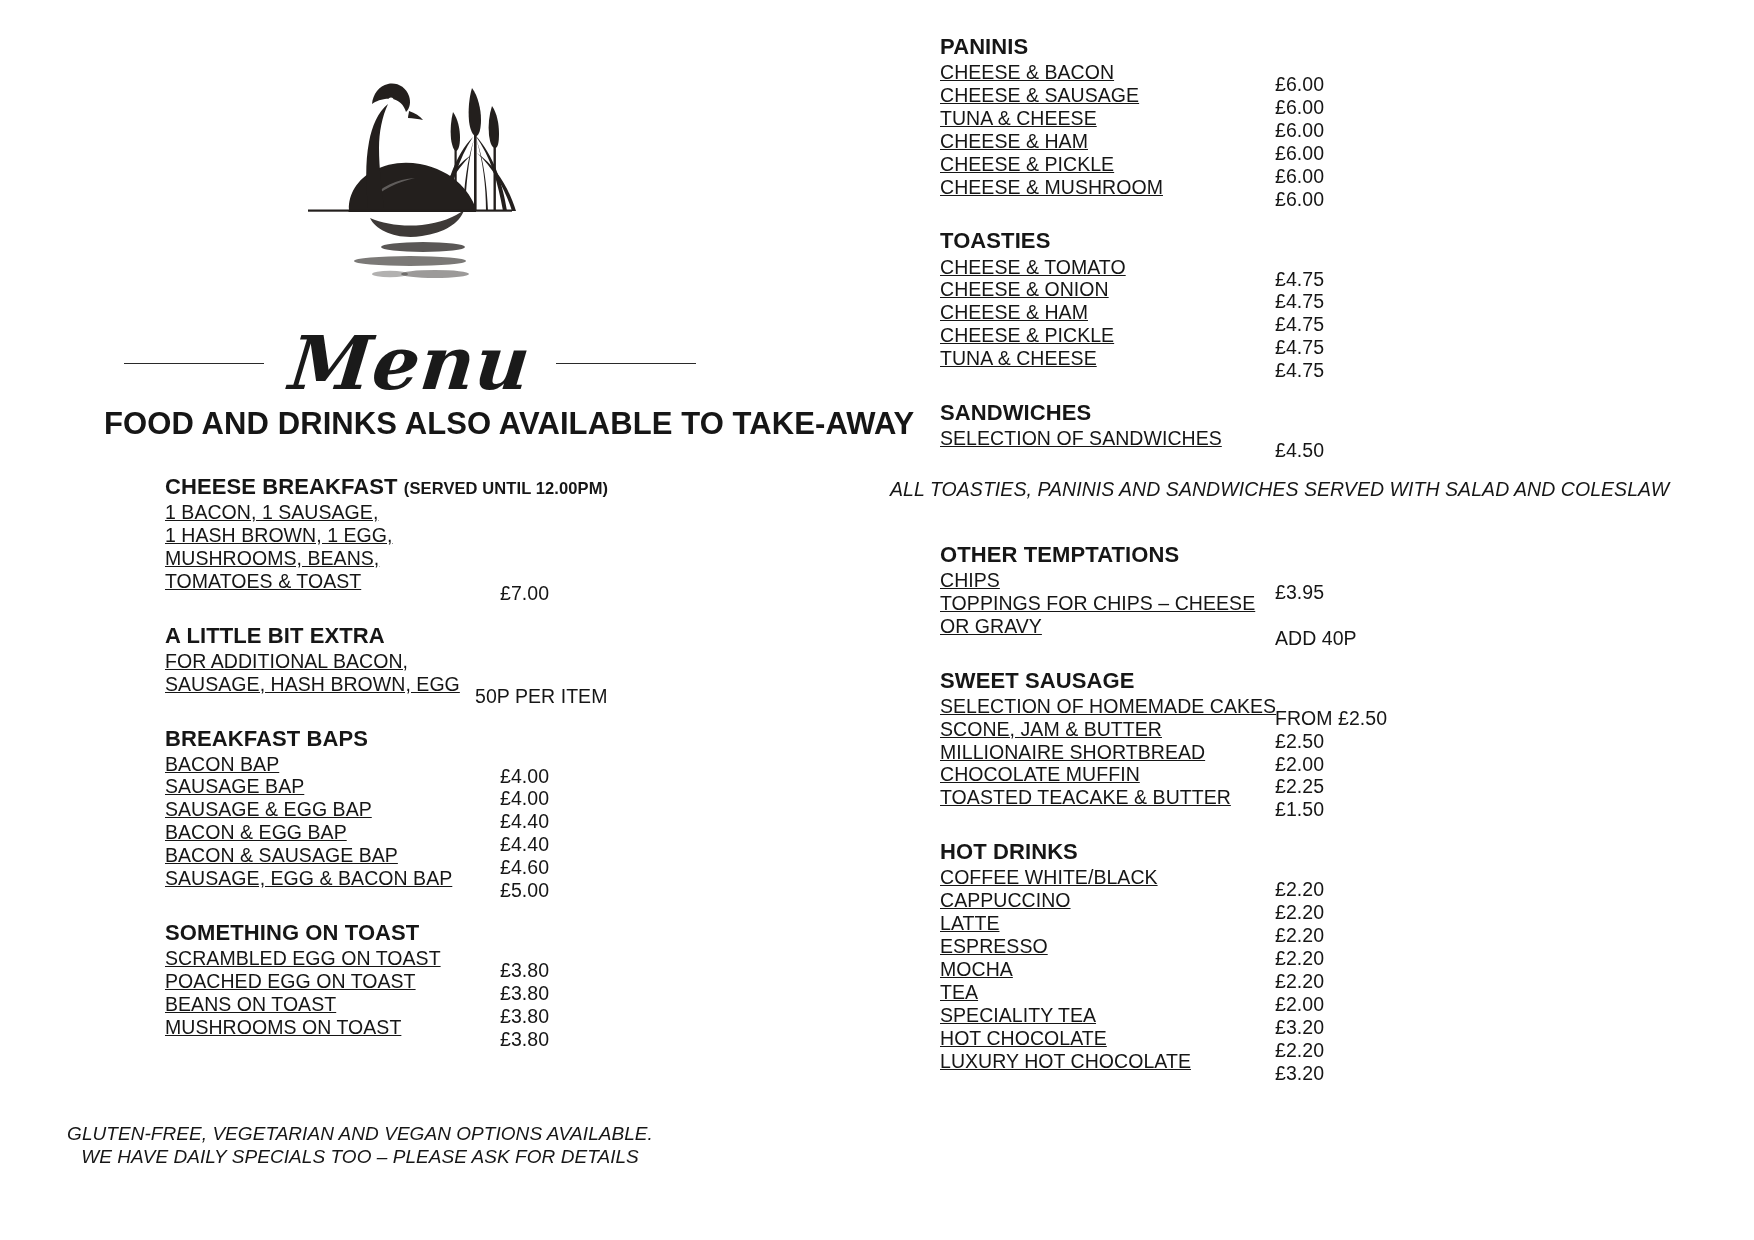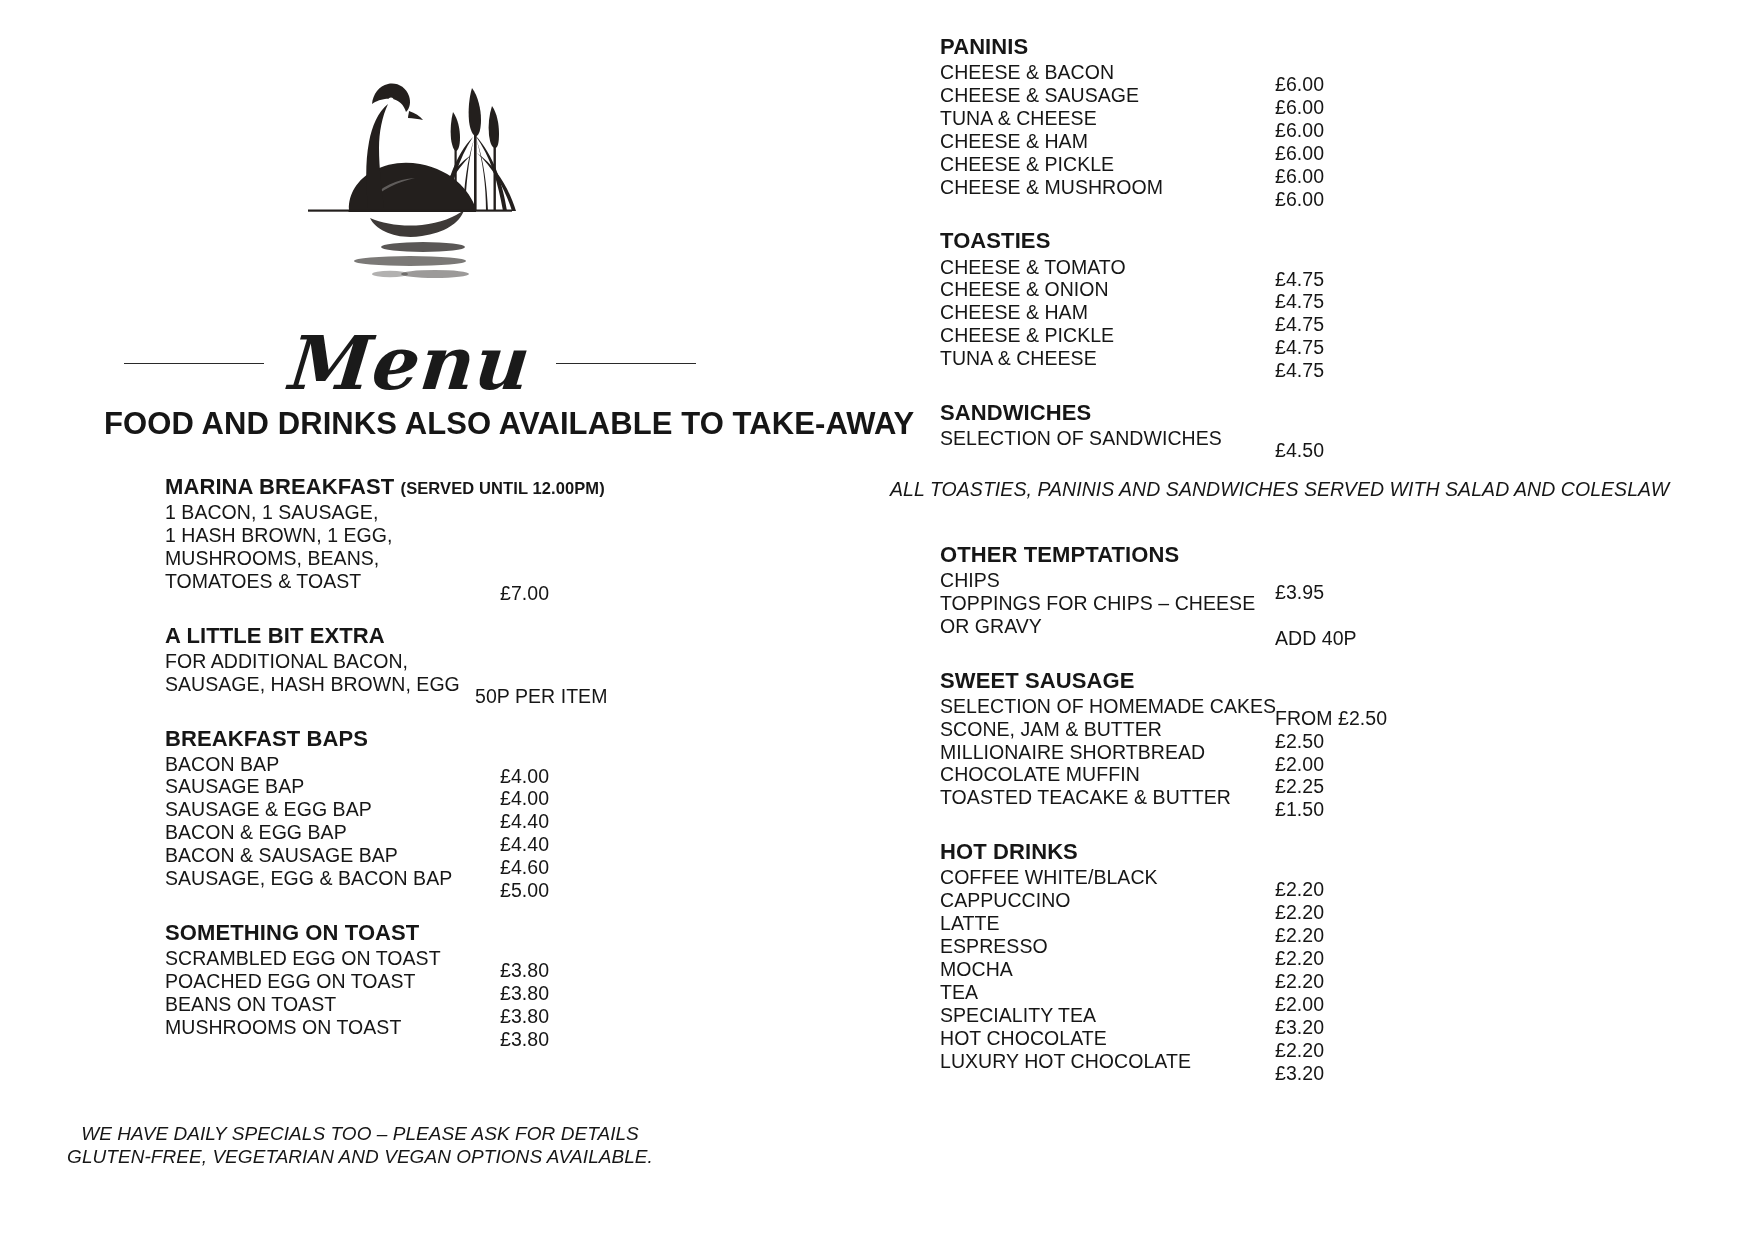--- a/index.html
+++ b/index.html
@@ -122,21 +122,21 @@
     font-size: 19.5px;
     line-height: 1.175;
     letter-spacing: 0.05px;
   }
   .row .name { flex: 0 0 auto; white-space: nowrap; }
   .row .price {
     position: absolute;
     white-space: nowrap;
     margin-top: 12px;
   }
-  .rowwrap { position: relative; }
+  .rowwrap { position: relative; text-decoration: underline; }
 
   
   .left-sections .rowwrap .price { left: 335px; }
   .left-sections .rowwrap.price-wide .price { left: 310px; }
   .right-sections .rowwrap .price { left: 335px; }
 
   .note-italic {
     font-style: italic;
     font-size: 19px;
     line-height: 1.22;
@@ -233,21 +233,21 @@
       <div class="menu-script">Menu</div>
       <div class="rule"></div>
     </div>
 
     <div class="takeaway-line">FOOD AND DRINKS ALSO AVAILABLE TO TAKE-AWAY</div>
 
     <div class="left-sections">
 
       <div class="section">
         <div class="sec-head">
-          <span>MARINA BREAKFAST</span>
+          <span>CHEESE BREAKFAST</span>
           <span class="sub">(SERVED UNTIL 12.00PM)</span>
         </div>
         <div class="rowwrap">
           <div class="row">
             <span class="name">1 BACON, 1 SAUSAGE,</span>
             <span class="price"></span>
           </div>
         </div>
         <div class="rowwrap">
           <div class="row">
@@ -355,22 +355,22 @@
           <div class="row">
             <span class="name">MUSHROOMS ON TOAST</span>
             <span class="price">£3.80</span>
           </div>
         </div>
       </div>
 
     </div>
 
     <div class="left-footer">
+      <div class="note-italic">GLUTEN-FREE, VEGETARIAN AND VEGAN OPTIONS AVAILABLE.</div>
       <div class="note-italic">WE HAVE DAILY SPECIALS TOO – PLEASE ASK FOR DETAILS</div>
-      <div class="note-italic">GLUTEN-FREE, VEGETARIAN AND VEGAN OPTIONS AVAILABLE.</div>
     </div>
 
   </div>
 
   <div class="right-panel">
     <div class="right-sections">
 
       <div class="section">
         <div class="sec-head">
           <span>PANINIS</span>

